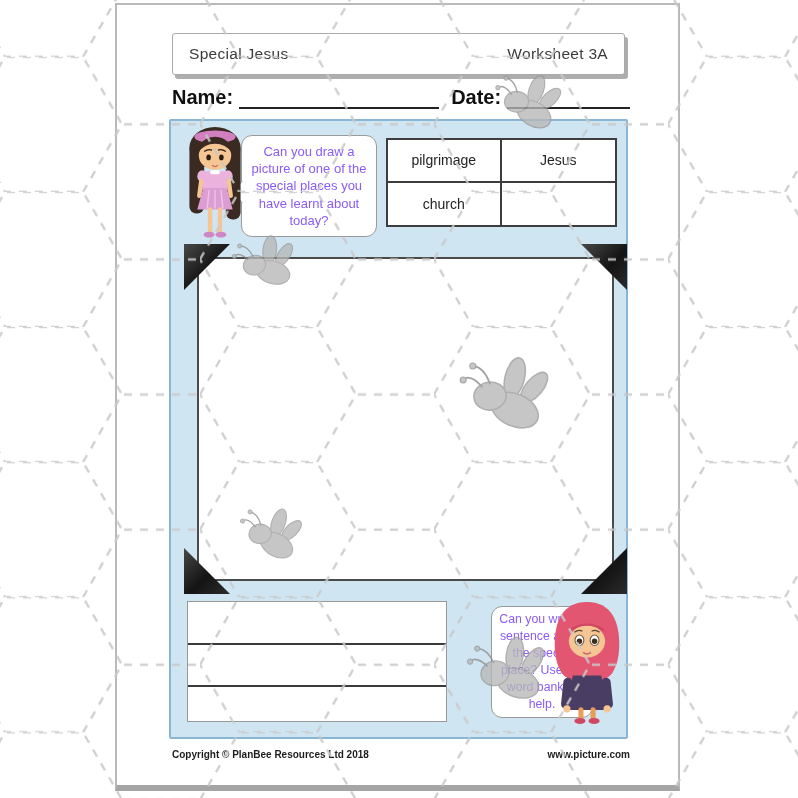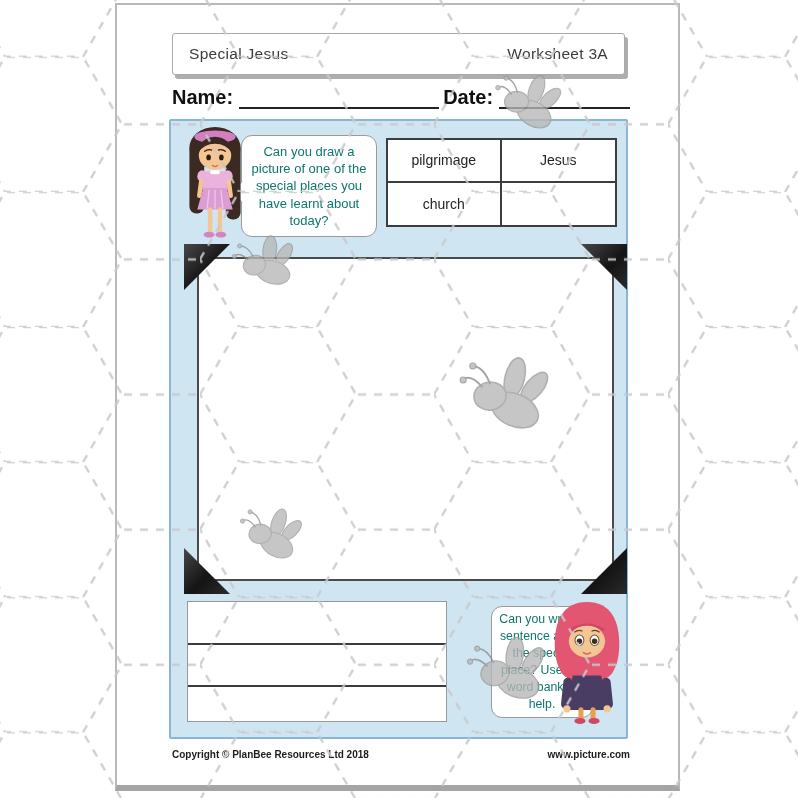--- a/index.html
+++ b/index.html
@@ -32,21 +32,21 @@
   
   .panel{
     position:absolute;left:52px;top:114px;width:459px;height:620px;
     background:#cfe5f2;border:2px solid #8ab6d6;border-radius:2px;
     box-sizing:border-box;z-index:2;
   }
   
   .bubble{
     position:absolute;background:#fff;border:1.5px solid #9a9a9a;border-radius:11px;
     display:flex;align-items:center;justify-content:center;text-align:center;
-    color:#0f766e;z-index:3;box-sizing:border-box;
+    color:#8b5cf6;z-index:3;box-sizing:border-box;
   }
   .bubble .tail{
     position:absolute;width:15px;height:15px;background:#fff;transform:rotate(45deg);
   }
   .bubble1{left:70px;top:14px;width:136px;height:102px;padding:6px 8px;
     font-size:13px;line-height:1.32;}
   .bubble1 .tail{left:-8px;top:48px;border-left:1.5px solid #9a9a9a;border-bottom:1.5px solid #9a9a9a;}
   .bubble2{left:286px;top:485px;width:102px;height:112px;padding:6px 4px;
     font-size:12.3px;line-height:1.38;margin-left:34px;}
   .bubble2 .tail{right:-8px;top:48px;border-right:1.5px solid #9a9a9a;border-top:1.5px solid #9a9a9a;}
@@ -116,21 +116,21 @@
 <div class="page">
 
   <div class="title-box">
     <span class="t">Special Jesus</span>
     <span class="t">Worksheet 3A</span>
   </div>
 
   <div class="name-row">
     <span>Name:</span>
     <span class="fill-line" style="width:200px;margin-left:6px"></span>
-    <span style="margin-left:4px">Date:</span>
+    <span style="margin-left:12px">Date:</span>
     <span class="fill-line" style="flex:1;margin-left:6px"></span>
   </div>
 
   <div class="panel">
 
     <svg class="char" style="left:8px;top:4px" width="72" height="118" viewBox="0 0 70 120">
       <rect x="9" y="18" width="15" height="72" rx="7" fill="#3a2a21"></rect>
       <rect x="46" y="18" width="15" height="78" rx="7" fill="#3a2a21"></rect>
       <ellipse cx="35" cy="23" rx="26" ry="21" fill="#3a2a21"></ellipse>
       <ellipse cx="35" cy="12" rx="21" ry="6.5" fill="#d27fc0"></ellipse>

